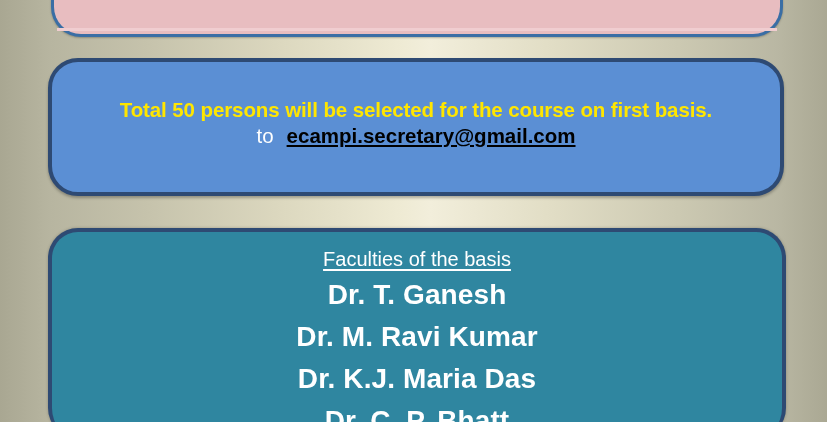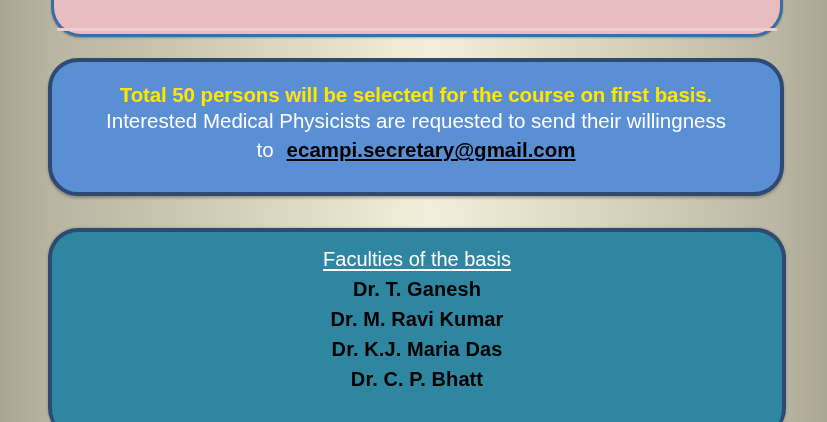--- a/index.html
+++ b/index.html
@@ -120,41 +120,40 @@
   .faculty-heading {
     color: #ffffff;
     font-size: 20px;
     font-weight: normal;
     text-decoration: underline;
     text-underline-offset: 3px;
     line-height: 1.5;
     text-align: center;
   }
   .faculty-name {
-    color: #000000;
-    font-size: 20px;
+    color: #ffffff;
+    font-size: 28px;
     font-weight: bold;
     line-height: 1.5;
     text-align: center;
     letter-spacing: 0.1px;
   }
 </style>
 </head>
 <body>
 
 <div id="slide">
 
   <div class="card" id="pink-card">
 
     <div class="inner-line"></div>
   </div>
 
   <div class="card" id="blue-card">
     <div class="blue-heading">Total 50 persons will be selected for the course on first basis.</div>
-    <div class="blue-line">Interested Medical Physicists  are requested to send their willingness</div>
     <div class="blue-line-to">
       <span>to</span><a class="email-link" href="#">ecampi.secretary@gmail.com</a>
     </div>
   </div>
 
   <div class="card" id="teal-card">
     <div class="faculty-heading">Faculties of the basis</div>
     <div class="faculty-name">Dr. T. Ganesh</div>
     <div class="faculty-name">Dr. M. Ravi Kumar</div>
     <div class="faculty-name">Dr. K.J. Maria Das</div>

